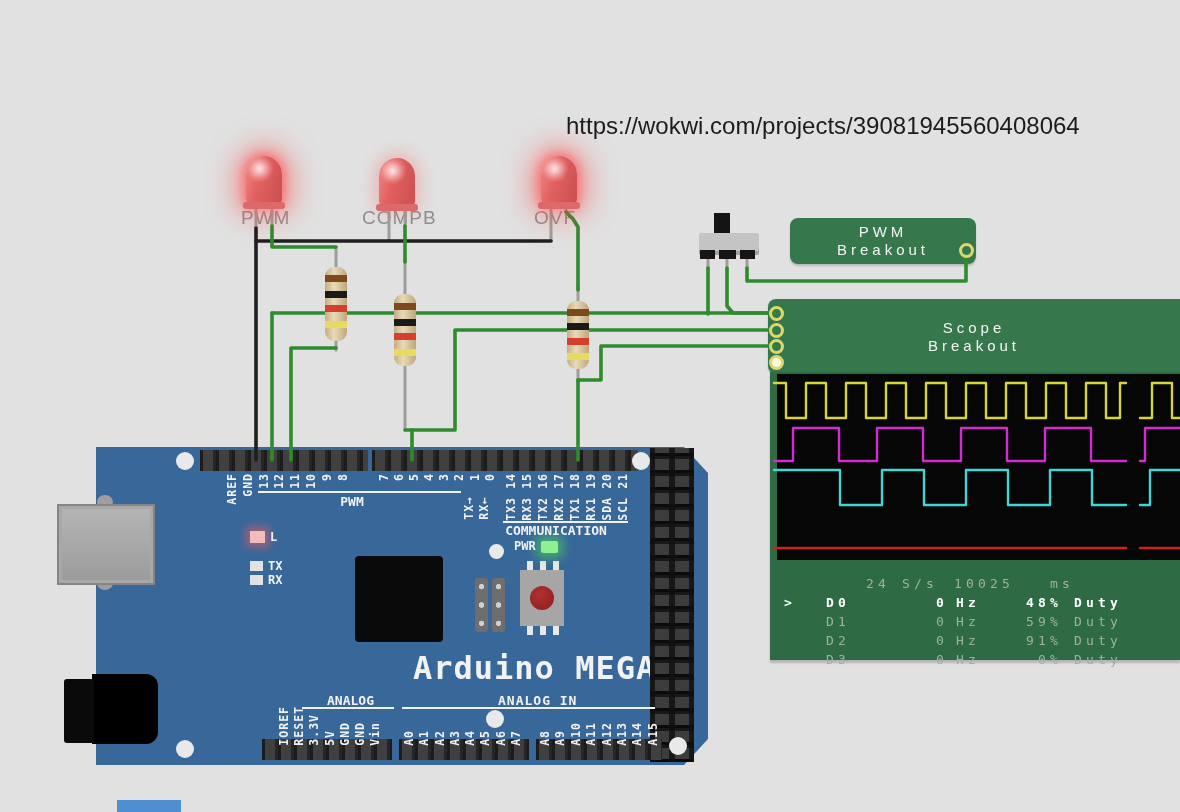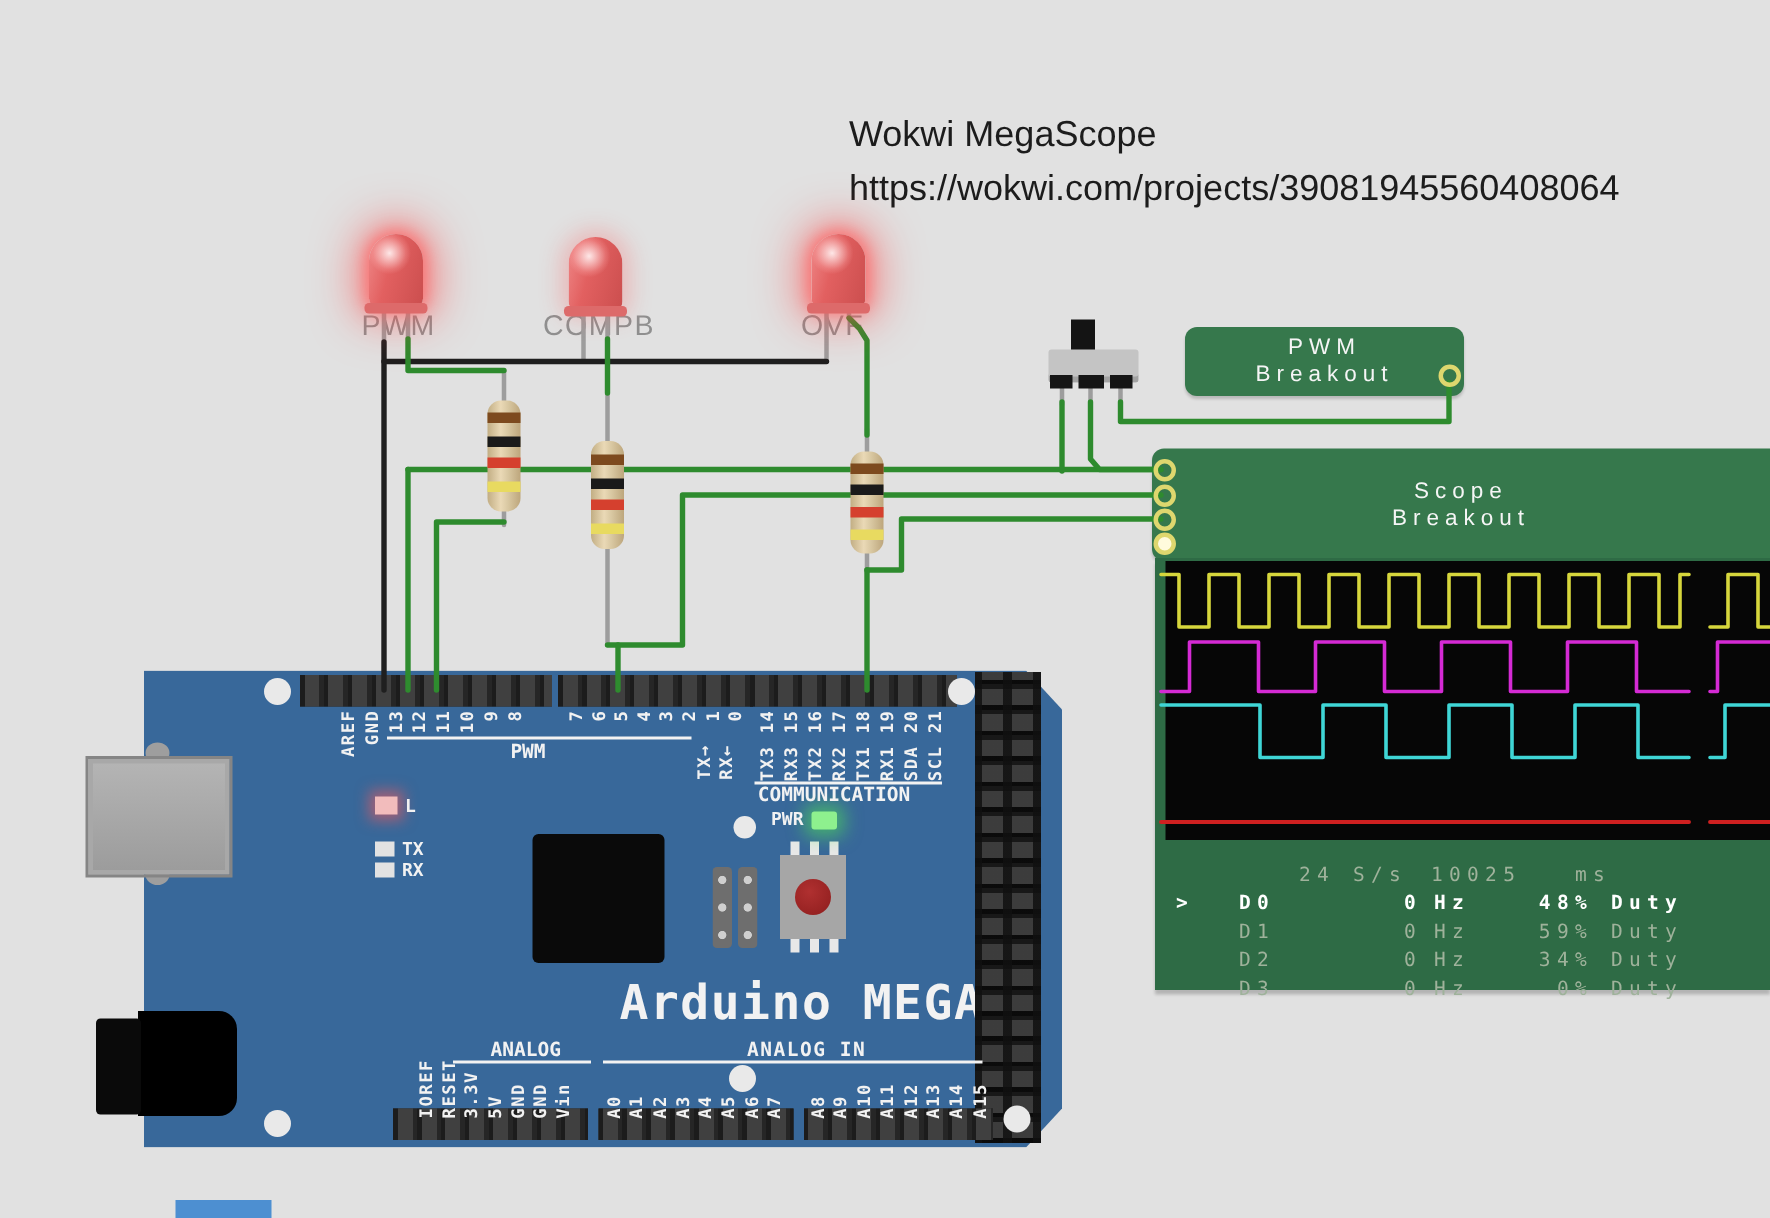--- a/index.html
+++ b/index.html
@@ -93,21 +93,20 @@
   .trace-yellow{stroke:#d6d63c;stroke-width:2.4;}
   .trace-magenta{stroke:#d42ad4;stroke-width:2.4;}
   .trace-cyan{stroke:#3fd6d6;stroke-width:2.4;}
   .trace-red{stroke:#cf2020;stroke-width:2.6;}
 </style>
 </head>
 <body>
 
 <div class="stage">
 
-  <div class="note-line" style="top:76px;">Wokwi MegaScope</div>
   <div class="note-line" style="top:112px;">https://wokwi.com/projects/39081945560408064</div>
 
   <div class="mega">
     <div class="silk" style="left:317px;top:202px;font-size:32px;letter-spacing:1px;font-weight:bold;">Arduino MEGA</div>
   </div>
 
   <div class="usb-tab" style="left:97px;top:495px;"></div>
   <div class="usb-tab" style="left:97px;top:576px;"></div>
   <div class="usb"></div>
   <div class="jack-body"></div>
@@ -271,21 +270,21 @@
       <span class="sc-freq">0</span>
       <span class="sc-fu">Hz</span>
       <span class="sc-duty">59%</span>
       <span class="sc-dl">Duty</span>
     </div>
     <div class="scope-row">
       <span class="sc-cur"></span>
       <span class="sc-name">D2</span>
       <span class="sc-freq">0</span>
       <span class="sc-fu">Hz</span>
-      <span class="sc-duty">34%</span>
+      <span class="sc-duty">91%</span>
       <span class="sc-dl">Duty</span>
     </div>
     <div class="scope-row">
       <span class="sc-cur"></span>
       <span class="sc-name">D3</span>
       <span class="sc-freq">0</span>
       <span class="sc-fu">Hz</span>
       <span class="sc-duty">0%</span>
       <span class="sc-dl">Duty</span>
     </div>

